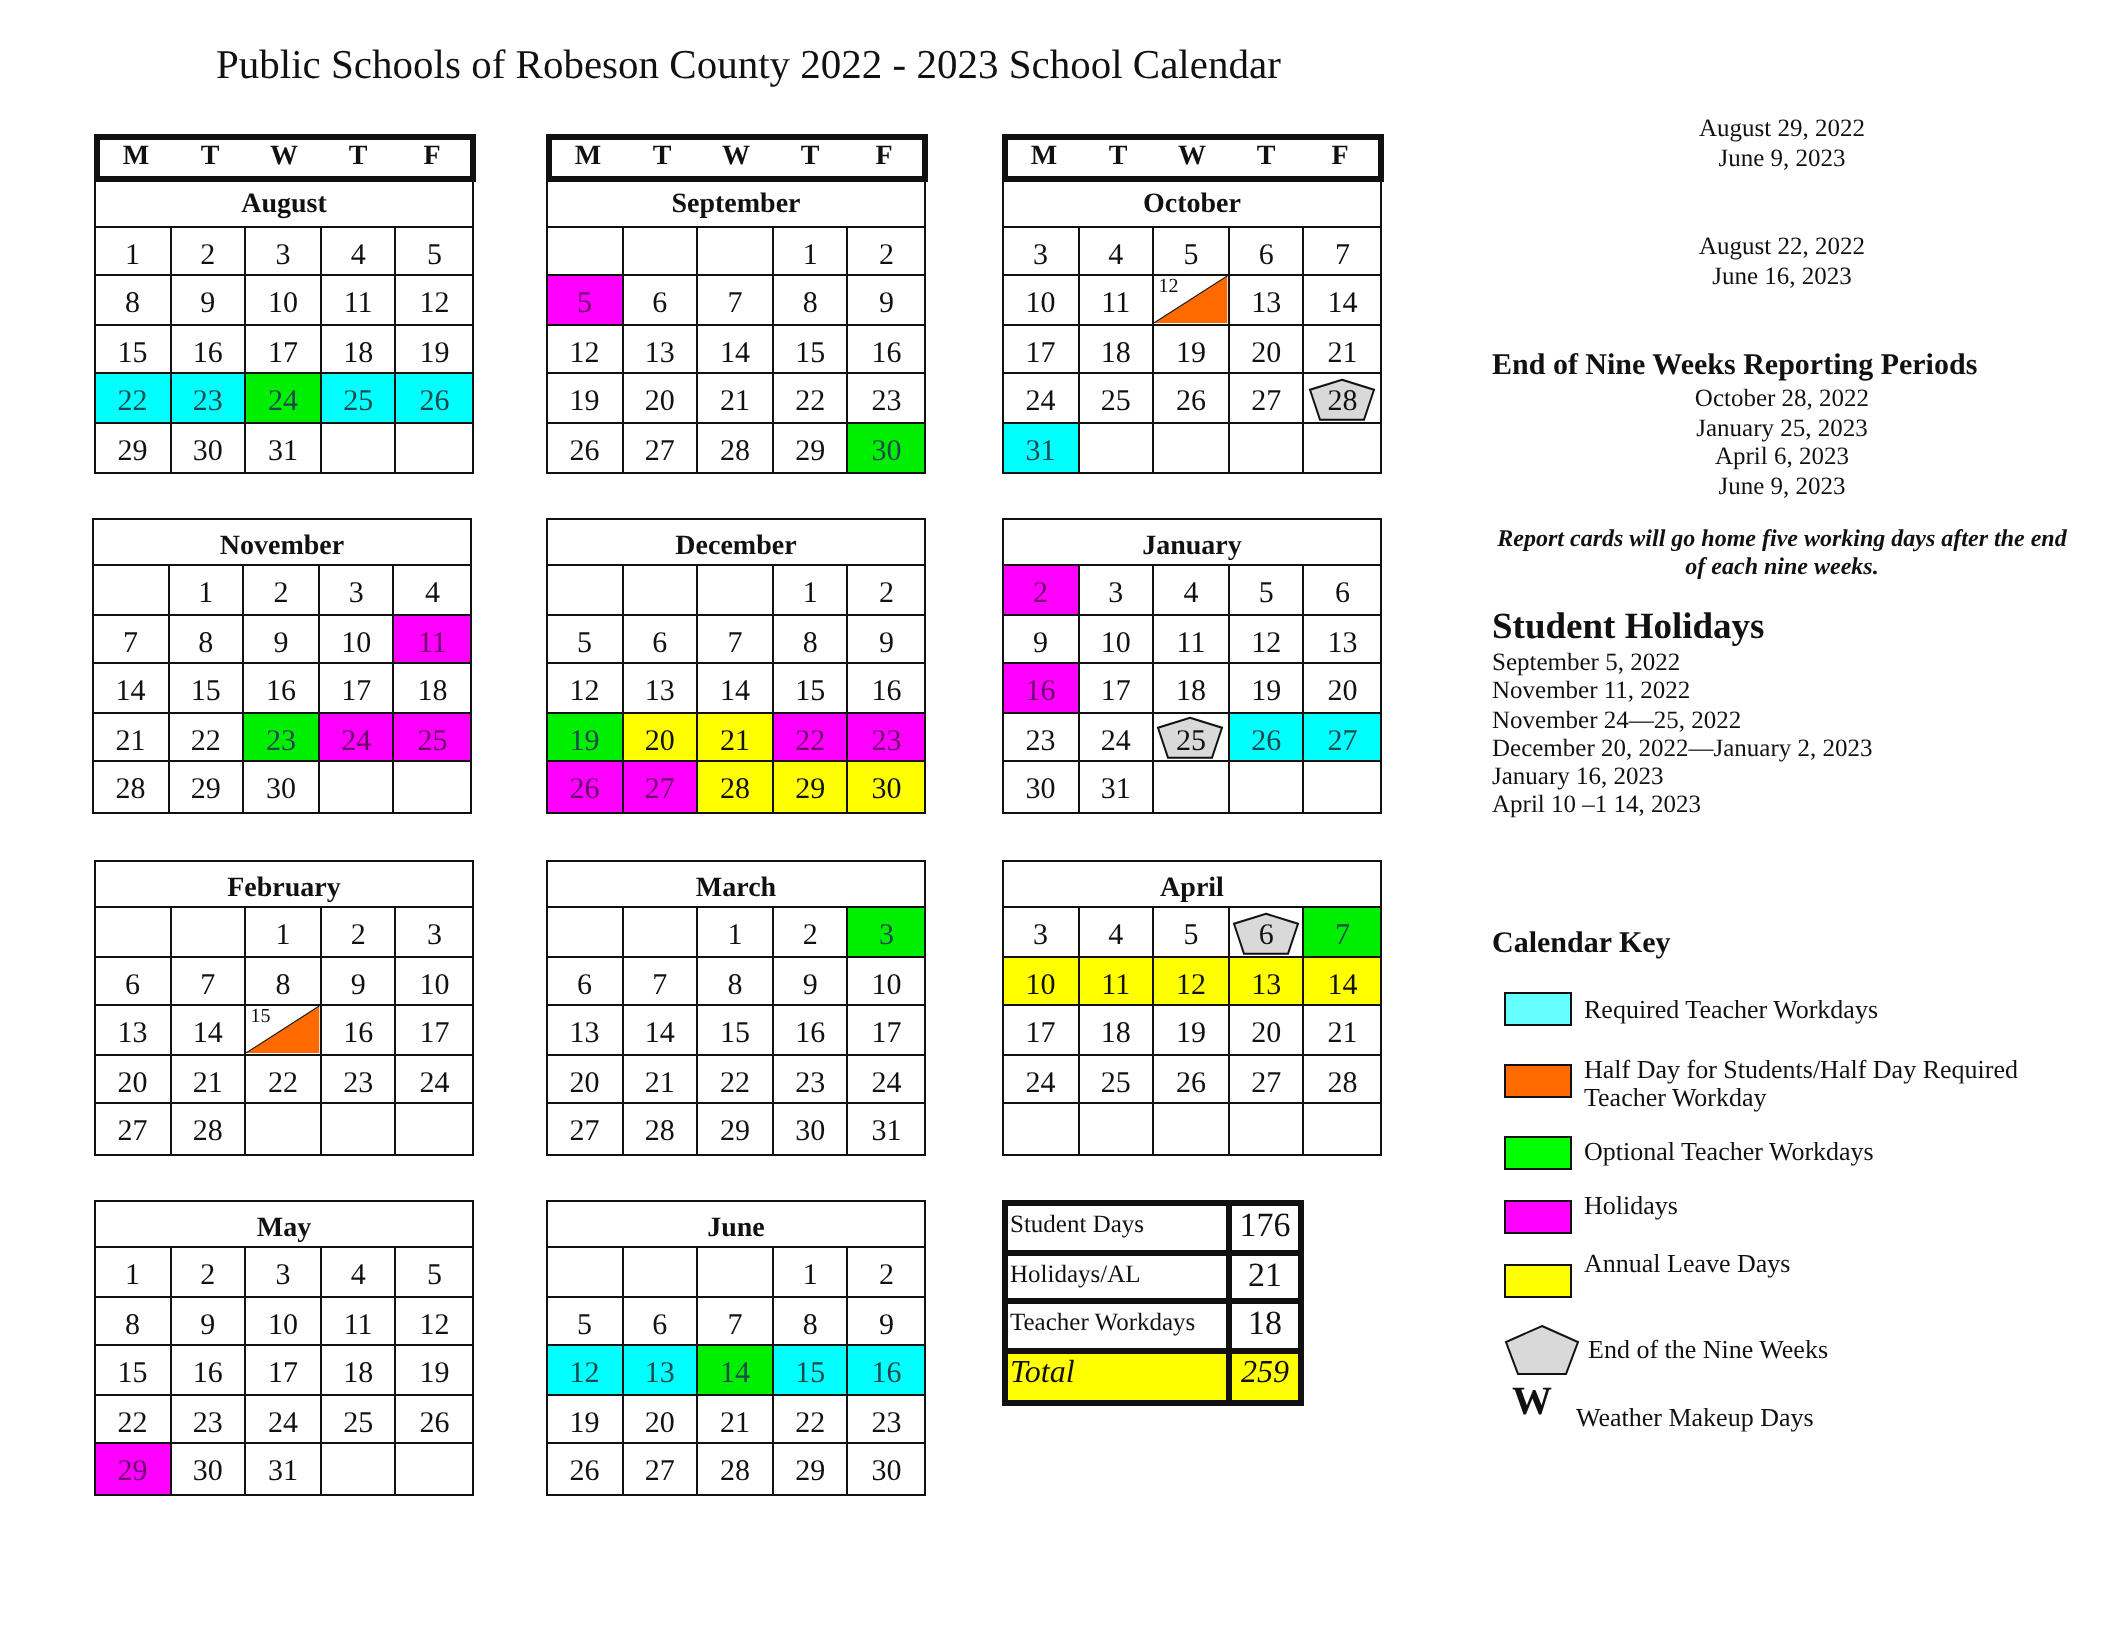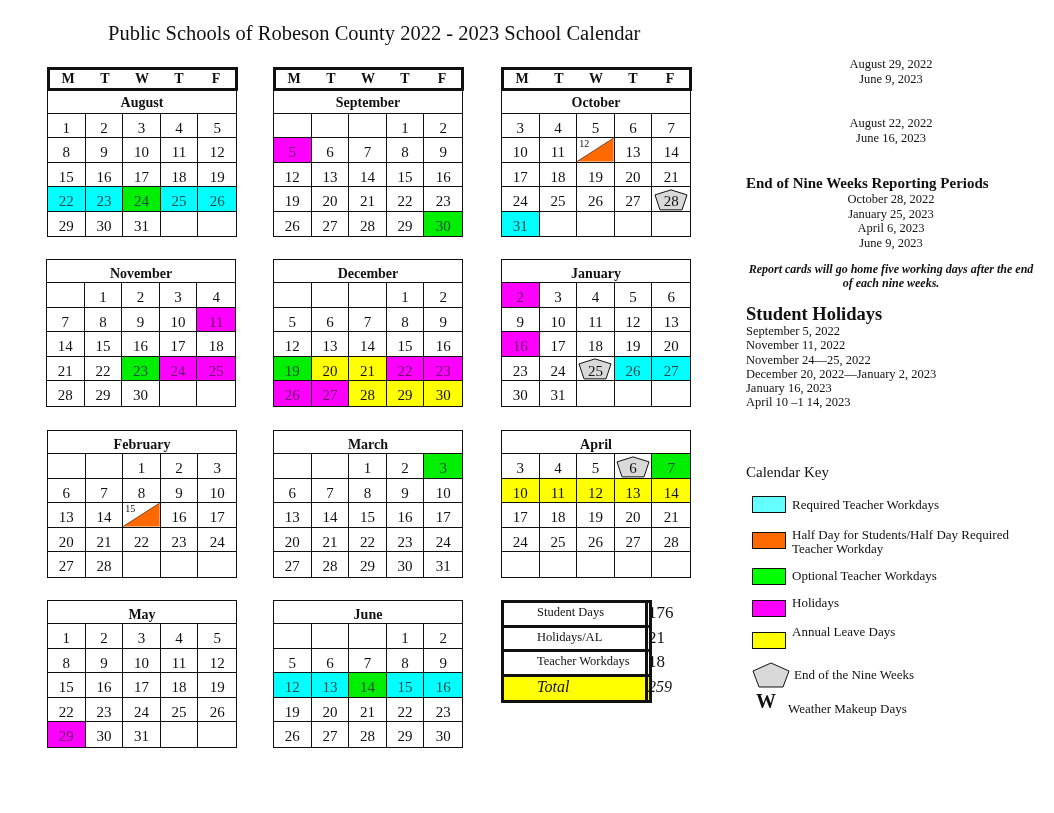--- a/index.html
+++ b/index.html
@@ -24,26 +24,26 @@
   .pent { position:absolute; left:50%; top:50%; width:34px; height:22px; transform:translate(-50%,-46%); }
   .pent + .num { position:relative; }
   .side { position:absolute; left:746px; width:290px; }
   .side h3 { margin:0; font-size:15px; font-weight:bold; }
   .side .center { text-align:center; font-size:12.5px; line-height:14.5px; }
   .note { position:absolute; left:746px; top:262px; width:290px; text-align:center; font-style:italic; font-weight:bold; font-size:12px; line-height:14px; }
   .holidays { position:absolute; left:746px; top:304px; }
   .holidays h2 { margin:0; font-size:18.5px; font-weight:bold; line-height:20px; }
   .holidays div { font-size:12.5px; line-height:14.3px; }
   .key { position:absolute; left:746px; top:464px; width:300px; }
-  .key h3 { margin:0; font-size:15px; font-weight:normal; }
+  .key h3 { margin:0; font-size:15px; font-weight:bold; }
   .key .item { position:absolute; left:6px; font-size:13px; line-height:14px; }
   .key .sw { position:absolute; left:0; width:34px; height:17px; border:1.5px solid #111; box-sizing:border-box; }
   .key .lbl { position:absolute; left:40px; width:240px; }
   .totals { position:absolute; left:501px; top:600px; width:151px; border:3px solid #111; box-sizing:border-box; }
-  .totals .row { display:flex; height:24.5px; border-bottom:3px solid #111; box-sizing:border-box;padding-left:32px; }
+  .totals .row { display:flex; height:24.5px; border-bottom:3px solid #111; box-sizing:border-box; }
   .totals .row:last-child { border-bottom:none; height:23px; }
   .totals .k { flex:0 0 112px; border-right:3px solid #111; font-size:12.5px; line-height:19px; padding-left:1px; box-sizing:border-box; }
   .totals .v { flex:1; text-align:center; font-size:17px; line-height:19px; }
   .totals .row.total { background:#ffff00; }
   .totals .row.total .k, .totals .row.total .v { font-style:italic; font-size:16px; }
 </style>
 </head>
 <body>
 
 <div class="title">Public Schools of Robeson County 2022 - 2023 School Calendar</div>

